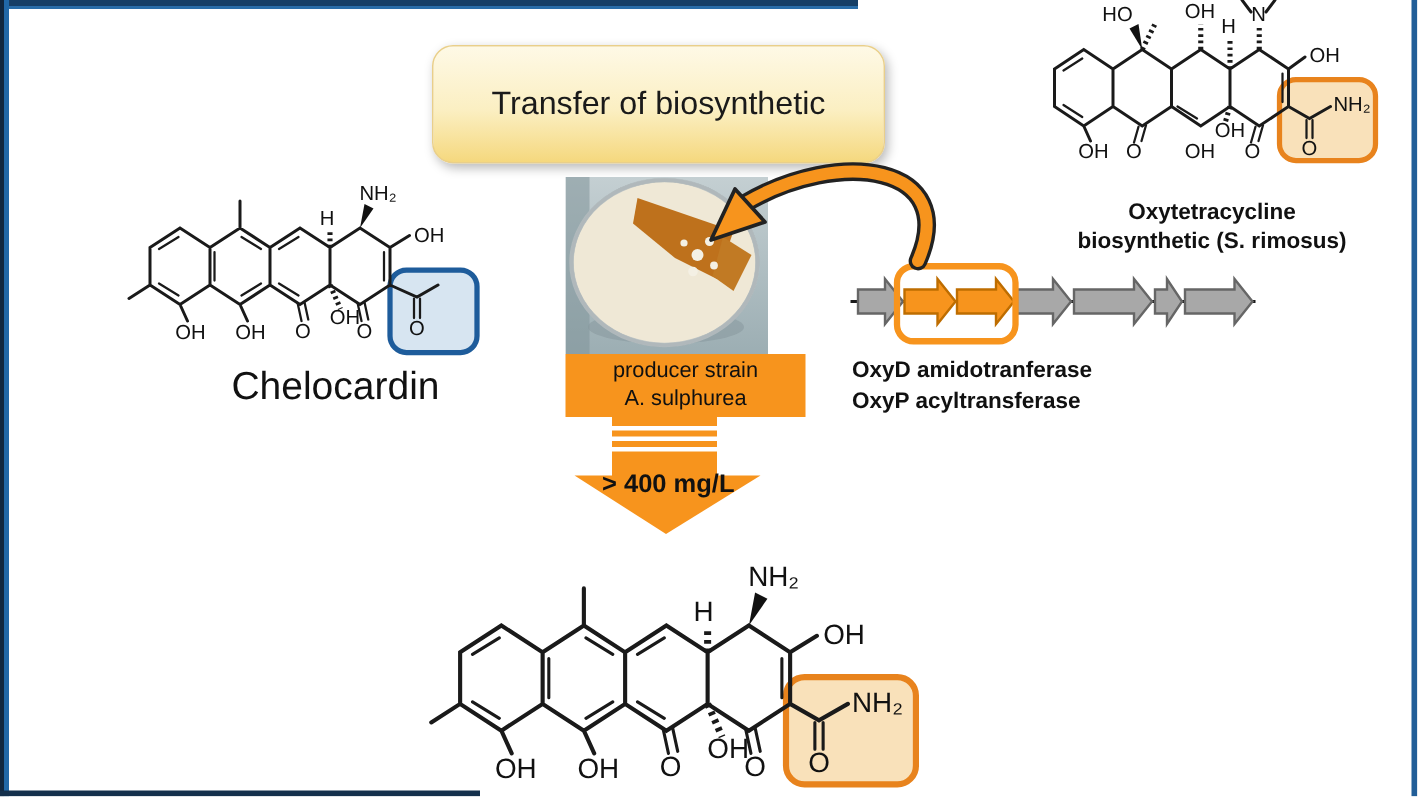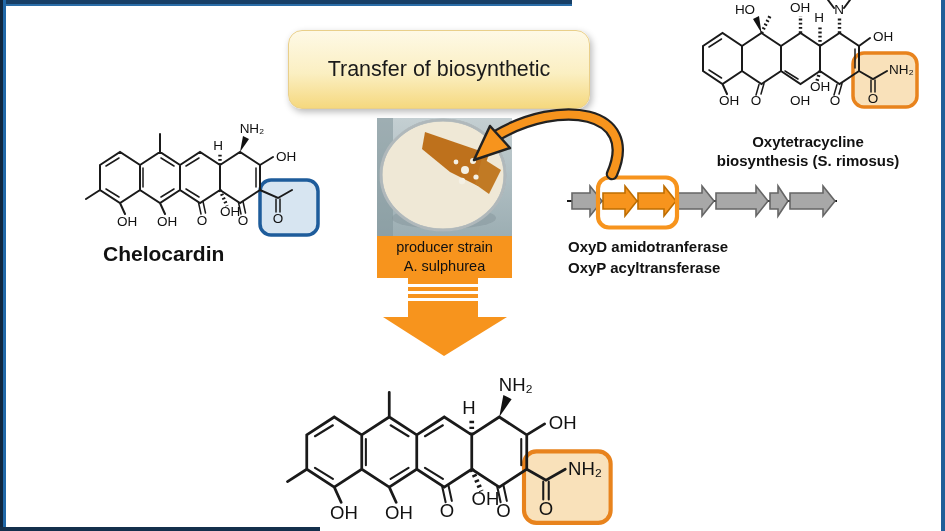--- a/index.html
+++ b/index.html
@@ -16,26 +16,26 @@
     background:linear-gradient(#FEF9E6 0%,#FBEFC2 55%,#F5D87E 100%);
     border:1px solid #E9CF8A;box-shadow:2px 3px 7px rgba(0,0,0,.28);
     display:flex;flex-direction:column;align-items:center;justify-content:center;
     font-size:21.5px;color:#1a1a1a;line-height:27px;gap:32px;}
   
   svg text{font-family:"Liberation Sans","DejaVu Sans",sans-serif;font-size:13.5px;fill:#111;}
   .skel{fill:none;stroke:#1a1a1a;stroke-width:2;stroke-linecap:round;}
   .dbl{fill:none;stroke:#1a1a1a;stroke-width:1.5;stroke-linecap:round;}
   .hash{stroke:#1a1a1a;stroke-width:3.4;stroke-dasharray:1.8 2.4;fill:none;}
   .wedge{fill:#111;stroke:none;}
-  #chelo-name{left:103px;top:242px;width:190px;text-align:left;font-weight:bold;font-size:21px;color:#111;}
+  #chelo-name{left:103px;top:242px;width:190px;text-align:right;font-weight:normal;font-size:26px;color:#111;}
   #oxy-caption{left:678px;top:120px;width:260px;text-align:center;font-weight:bold;font-size:15px;line-height:19px;color:#111;margin-top:12px;}
   .ital{}
   
   #producer-photo{left:377px;top:118px;width:135px;height:118px;}
-  #producer-label{left:377px;top:236px;width:135px;height:42px;background:#F7941D;
+  #producer-label{left:377px;top:236px;width:160px;height:42px;background:#F7941D;
     display:flex;flex-direction:column;align-items:center;justify-content:center;
     font-size:14.5px;line-height:19px;color:#101010;}
   
   #gene-captions{left:568px;top:236px;width:240px;font-weight:bold;font-size:15px;line-height:21px;color:#111;}
   
   #yield-label{left:388px;top:313px;width:115px;text-align:center;font-weight:bold;font-size:17px;color:#111;}
 </style>
 </head>
 <body>
 
@@ -137,21 +137,21 @@
     <text x="191" y="74">NH₂</text>
     <text x="122" y="91" text-anchor="middle">OH</text>
     <text x="31" y="105" text-anchor="middle">OH</text>
     <text x="58" y="105" text-anchor="middle">O</text>
     <text x="102" y="105" text-anchor="middle">OH</text>
     <text x="137" y="105" text-anchor="middle">O</text>
     <text x="175" y="103" text-anchor="middle">O</text>
   </svg>
   <div class="abs" id="oxy-caption">
     <div>Oxytetracycline</div>
-    <div><span>biosynthesis (</span><span class="ital">S. rimosus</span><span>)</span></div>
+    <div><span>biosynthetic (</span><span class="ital">S. rimosus</span><span>)</span></div>
   </div>
 
   <svg class="abs" style="left:565px;top:175px;" width="280" height="56" viewBox="0 0 280 56">
     <line x1="2" y1="26" x2="272" y2="26" stroke="#1a1a1a" stroke-width="2"></line>
     <polygon stroke-width="1.6" points="7,18 25,18 25,11 37,26 25,41 25,34 7,34" fill="#A8A8A8" stroke="#666666"></polygon>
     <polygon stroke-width="1.6" points="38,18 60,18 60,11 72,26 60,41 60,34 38,34" fill="#F7941D" stroke="#BE6D00"></polygon>
     <polygon stroke-width="1.6" points="73,18 99,18 99,11 111,26 99,41 99,34 73,34" fill="#F7941D" stroke="#BE6D00"></polygon>
     <polygon stroke-width="1.6" points="113,18 137,18 137,11 149,26 137,41 137,34 113,34" fill="#A8A8A8" stroke="#666666"></polygon>
     <polygon stroke-width="1.6" points="151,18 191,18 191,11 203,26 191,41 191,34 151,34" fill="#A8A8A8" stroke="#666666"></polygon>
     <polygon stroke-width="1.6" points="205,18 213,18 213,11 223,26 213,41 213,34 205,34" fill="#A8A8A8" stroke="#666666"></polygon>
@@ -169,20 +169,21 @@
     <polygon points="14,70 30,36 50,58" fill="#F7941D" stroke="#222222" stroke-width="2.5" stroke-linejoin="round"></polygon>
   </svg>
 
   <svg class="abs" style="left:380px;top:278px;" width="130" height="90" viewBox="0 0 130 90">
     <rect x="28" y="0" width="70" height="40" fill="#F7941D"></rect>
     <rect x="28" y="6" width="70" height="3" fill="#ffffff"></rect>
     <rect x="28" y="13" width="70" height="3" fill="#ffffff"></rect>
     <rect x="28" y="20" width="70" height="3" fill="#ffffff"></rect>
     <polygon points="3,39 127,39 64,78" fill="#F7941D"></polygon>
   </svg>
+  <div class="abs" id="yield-label">&gt; 400 mg/L</div>
 
   <svg class="abs" style="left:282px;top:373px;" width="358" height="162" viewBox="0 0 358 162">
     <g transform="scale(1.375)">
       <rect x="176" y="57" width="63" height="52" rx="9" fill="#F8DCAE" fill-opacity="0.85" stroke="#E8831D" stroke-width="3"></rect>
       <path class="skel" d="
         M18,45 L38,32 L58,45 L58,70 L38,83 L18,70 Z
         M58,45 L78,32 L98,45 L98,70 L78,83 L58,70 Z
         M98,45 L118,32 L138,45 L138,70 L118,83 L98,70 Z
         M138,45 L158,32 L178,45 L178,70 L158,83 L138,70 Z
         M18,70 L4,79  M38,83 L43,94  M78,32 L78,14  M78,83 L83,94

